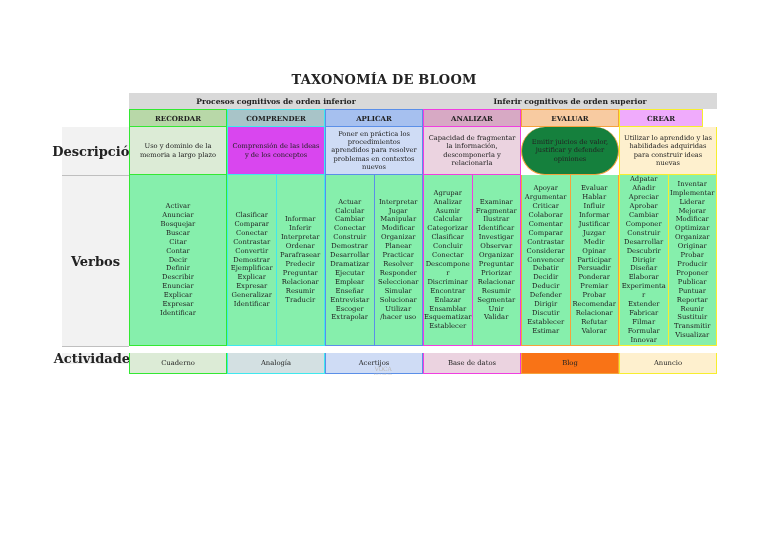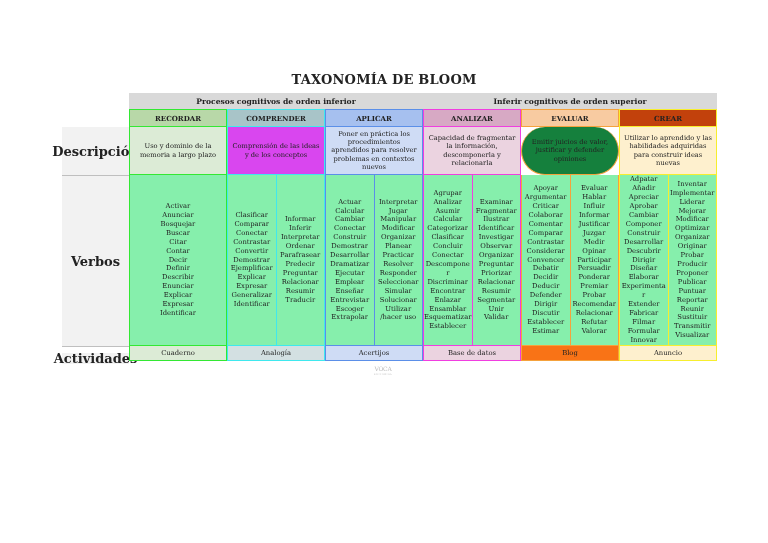--- a/index.html
+++ b/index.html
@@ -10,21 +10,21 @@
   .grid { position:absolute; left:62px; top:93px; }
   .abs { position:absolute; box-sizing:border-box; display:flex; align-items:center;
          justify-content:center; text-align:center; }
   .group-hdr { background:#d9d9d9; font-weight:bold; font-size:7.6px; height:16px; top:0; }
   .level-hdr { font-weight:bold; font-size:7px; height:18px; top:16px; border:1.5px solid; }
   .desc { font-size:6.7px; line-height:8.3px; top:34px; height:48px; border:1.5px solid; border-top:none; padding:0 2px; }
   .verbs { top:82px; height:171px; border:1.5px solid; border-top:none; background:#86efac; }
   .verb-col { flex:1; height:100%; display:flex; align-items:center; justify-content:center;
               font-size:6.8px; line-height:8.9px; text-align:center; box-sizing:border-box; }
   .verb-col + .verb-col { border-left:1.2px solid; }
-  .act { top:253px; height:15px; font-size:6.8px; border:1.5px solid; border-top:none; }
+  .act { top:260px; height:21px; font-size:6.8px; border:1.5px solid; border-top:none; }
   .row-label { left:0; width:67px; background:#f2f2f2; font-weight:bold; font-size:13px; }
   .row-sep { position:absolute; left:0; width:67px; height:1px; background:#bfbfbf; }
   .logo { position:absolute; left:372px; top:366px; width:22px; text-align:center;
           font-size:6px; color:#bbb; letter-spacing:-0.3px; line-height:6px; }
   .logo small { display:block; font-size:2.5px; letter-spacing:0.4px; }
 </style>
 </head>
 <body>
 
 <div class="title">TAXONOMÍA DE BLOOM</div>
@@ -208,21 +208,21 @@
 Premiar
 Probar
 Recomendar
 Relacionar
 Refutar
 Valorar</span>
         </div>
   </div>
   <div class="abs act" style="left: 459px; width: 98px; border-color: rgb(245, 162, 60); background: #f97316;">Blog</div>
 
-  <div class="abs level-hdr" style="left: 557px; width: 98px; border-color: rgb(247, 238, 46); background: #c2410c;">CREAR</div>
+  <div class="abs level-hdr" style="left: 557px; width: 84px; border-color: rgb(247, 238, 46); background: #f0abfc;">CREAR</div>
   <div class="abs desc" style="left: 557px; width: 98px; border-color: rgb(247, 238, 46); background: rgb(254, 240, 206);">Utilizar lo aprendido y las habilidades adquiridas para construir ideas nuevas</div>
   <div class="abs verbs" style="left: 557px; width: 98px; border-color: rgb(247, 238, 46);">
     <div class="verb-col" style="border-color: rgb(247, 238, 46);">
           <span style="white-space: pre-line;">Adpatar
 Añadir
 Apreciar
 Aprobar
 Cambiar
 Componer
 Construir

